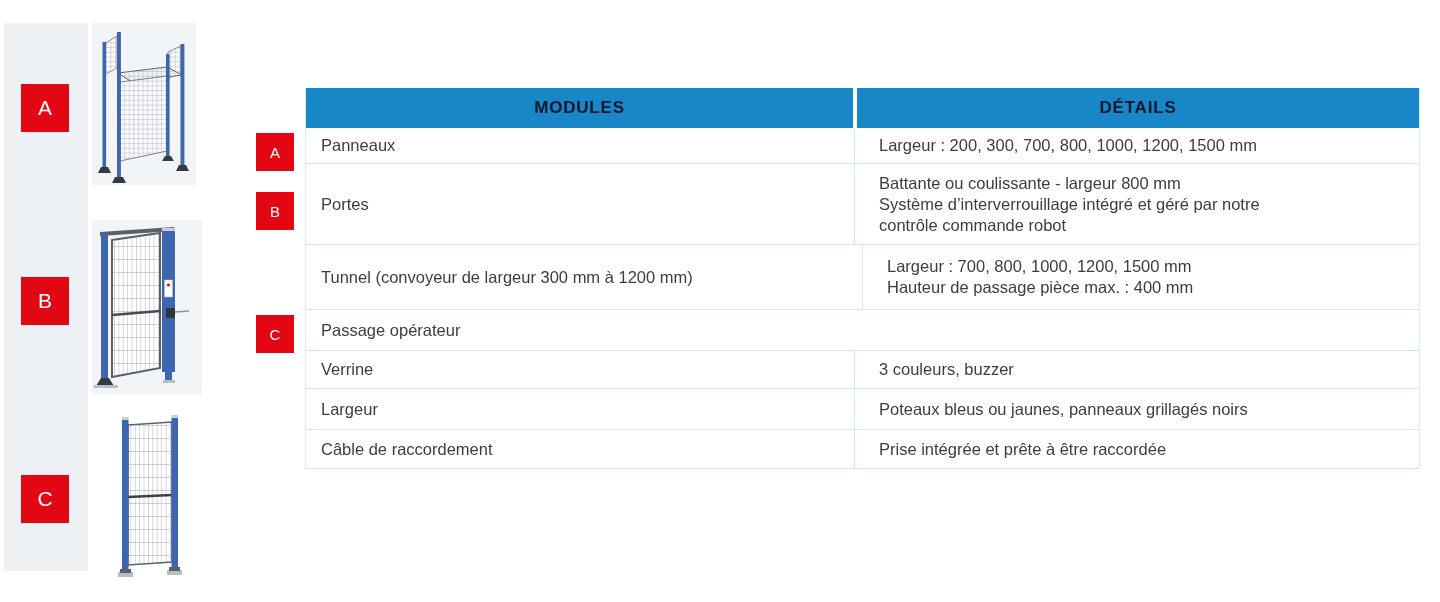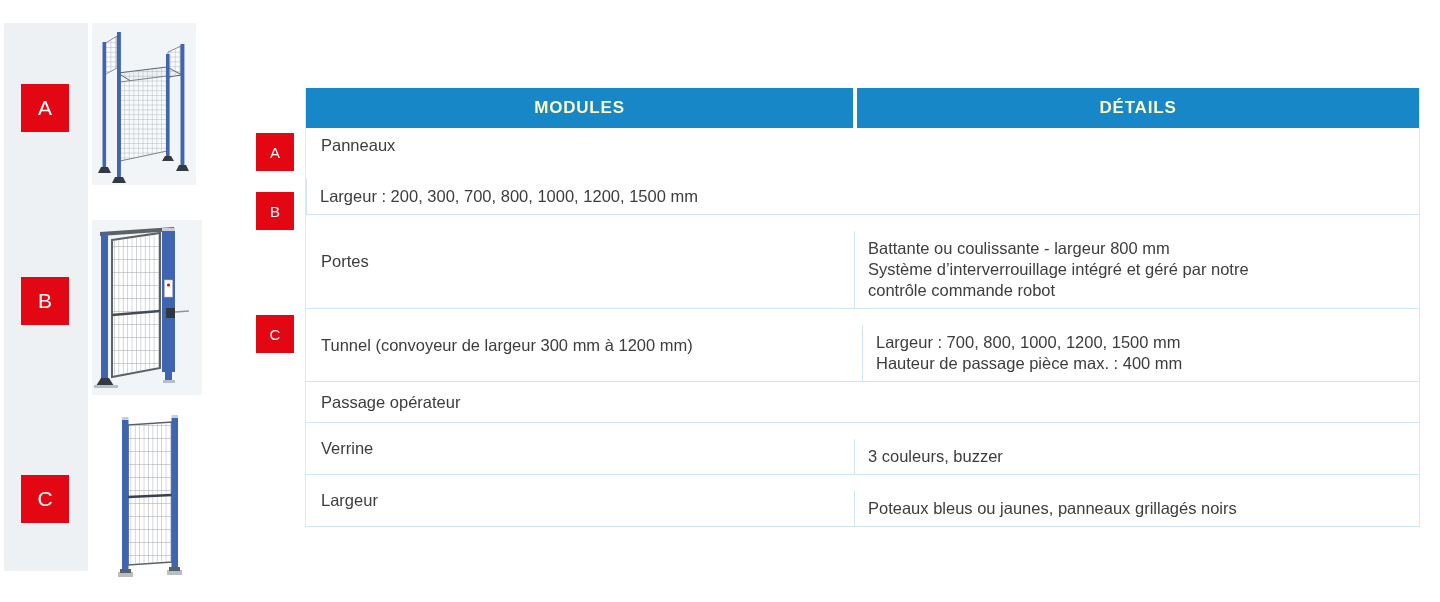--- a/index.html
+++ b/index.html
@@ -33,36 +33,36 @@
   #illus-b { left:92px;  top:220px; }
   #illus-c { left:104px; top:412px; }
   
   .spec-table {
     position:absolute; left:305px; top:88px; width:1115px;
     border-left:1px solid #d9ebf5; border-right:1px solid #d9ebf5;
     font-size:16.5px; color:#3d3d3d;
   }
   .thead { display:flex; height:40px; background:#ffffff; }
   .th {
-    background:#1787c8; color:#fef9c3; font-weight:bold; font-size:17px;
+    background:#1787c8; color:#0f172a; font-weight:bold; font-size:17px;
     letter-spacing:0.8px; display:flex; align-items:center; justify-content:center;
   }
   .th-modules { width:547px; margin-right:4px; }
   .th-details { flex:1;text-align:center; }
   .trow { display:flex; border-bottom:1px solid #cfe6f3; }
-  .trow:nth-child(1) { min-height:35px;flex-direction:column; }
+  .trow:nth-child(1) { min-height:35px; }
   .trow:nth-child(2) { min-height:81px; }
   .trow:nth-child(3) { min-height:65px;gap:8px; }
   .trow:nth-child(4) { min-height:41px; }
   .trow:nth-child(5) { min-height:38px; }
   .trow:nth-child(6) { min-height:41px; }
   .trow:nth-child(7) { min-height:39px; }
   .td { display:flex; flex-direction:column; justify-content:center; padding:7px 12px 7px 15px; }
   .td-module { width:548px; }
-  .td-details { flex:1; border-left:1px solid #cfe6f3; padding-left:13px;margin-top:16px; }
+  .td-details { flex:1; border-left:1px solid #cfe6f3; padding-left:24px; }
   .detail-line { line-height:21px; }
   .td-module { line-height:21px; }
 </style>
 </head>
 <body>
 
 <div class="canvas">
 
   <svg width="0" height="0" style="position:absolute">
     <defs>
@@ -190,16 +190,22 @@
           <div class="td td-details">
             <div class="detail-line">3 couleurs, buzzer</div>
           </div>
         </div>
         <div class="trow">
           <div class="td td-module">Largeur</div>
           <div class="td td-details">
             <div class="detail-line">Poteaux bleus ou jaunes, panneaux grillagés noirs</div>
           </div>
         </div>
+        <div class="trow">
+          <div class="td td-module">Câble de raccordement</div>
+          <div class="td td-details">
+            <div class="detail-line">Prise intégrée et prête à être raccordée</div>
+          </div>
+        </div>
       </div>
   </div>
 
 </div>
 
 </body></html>

